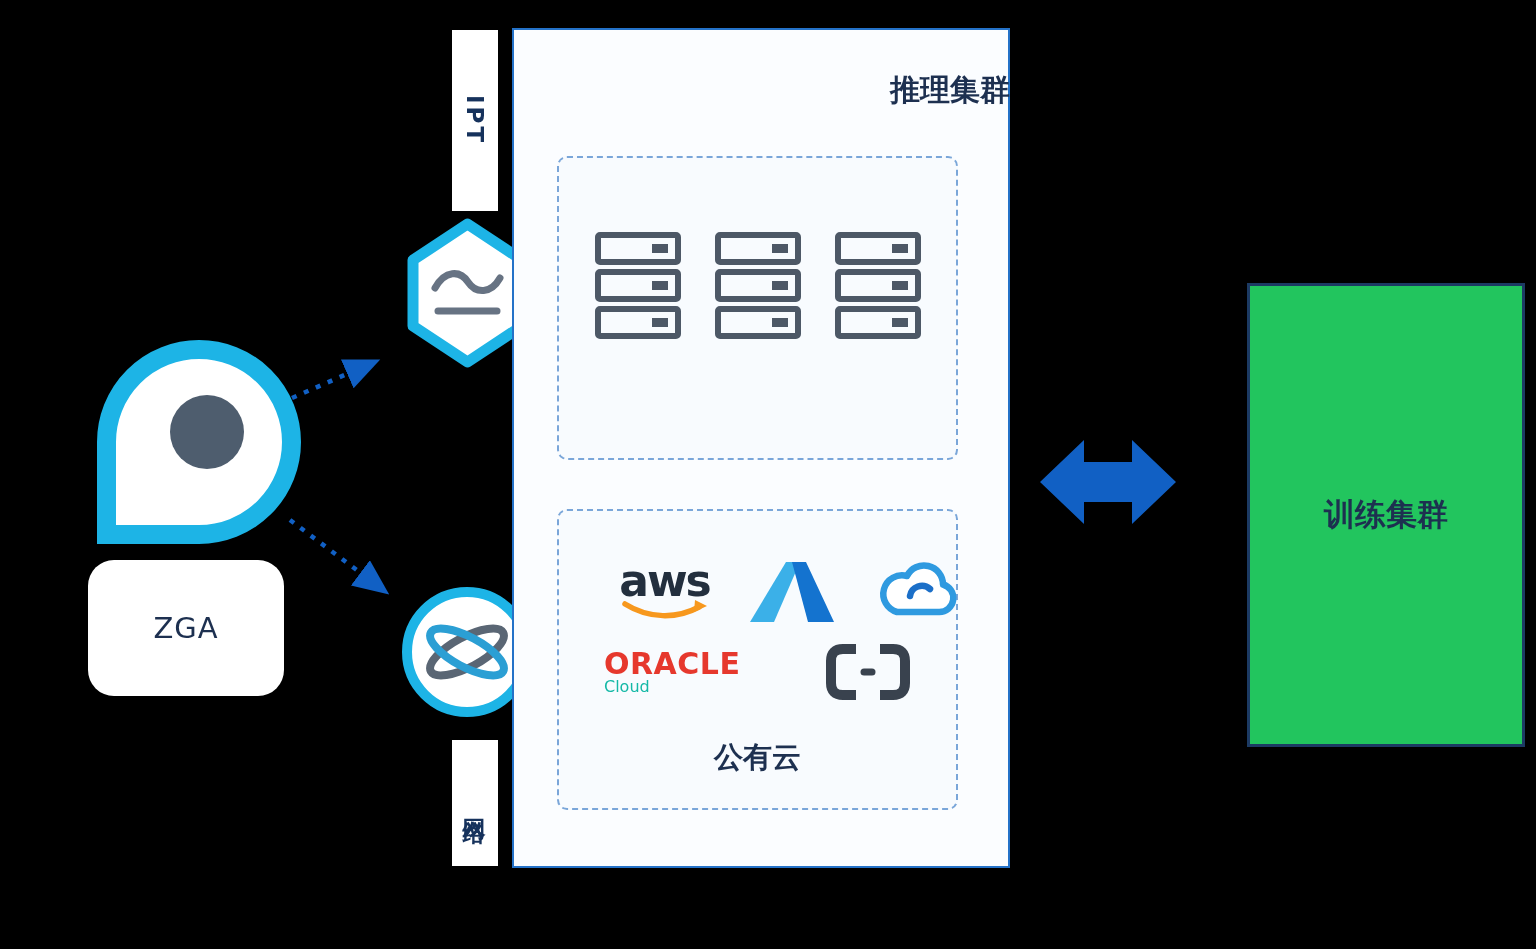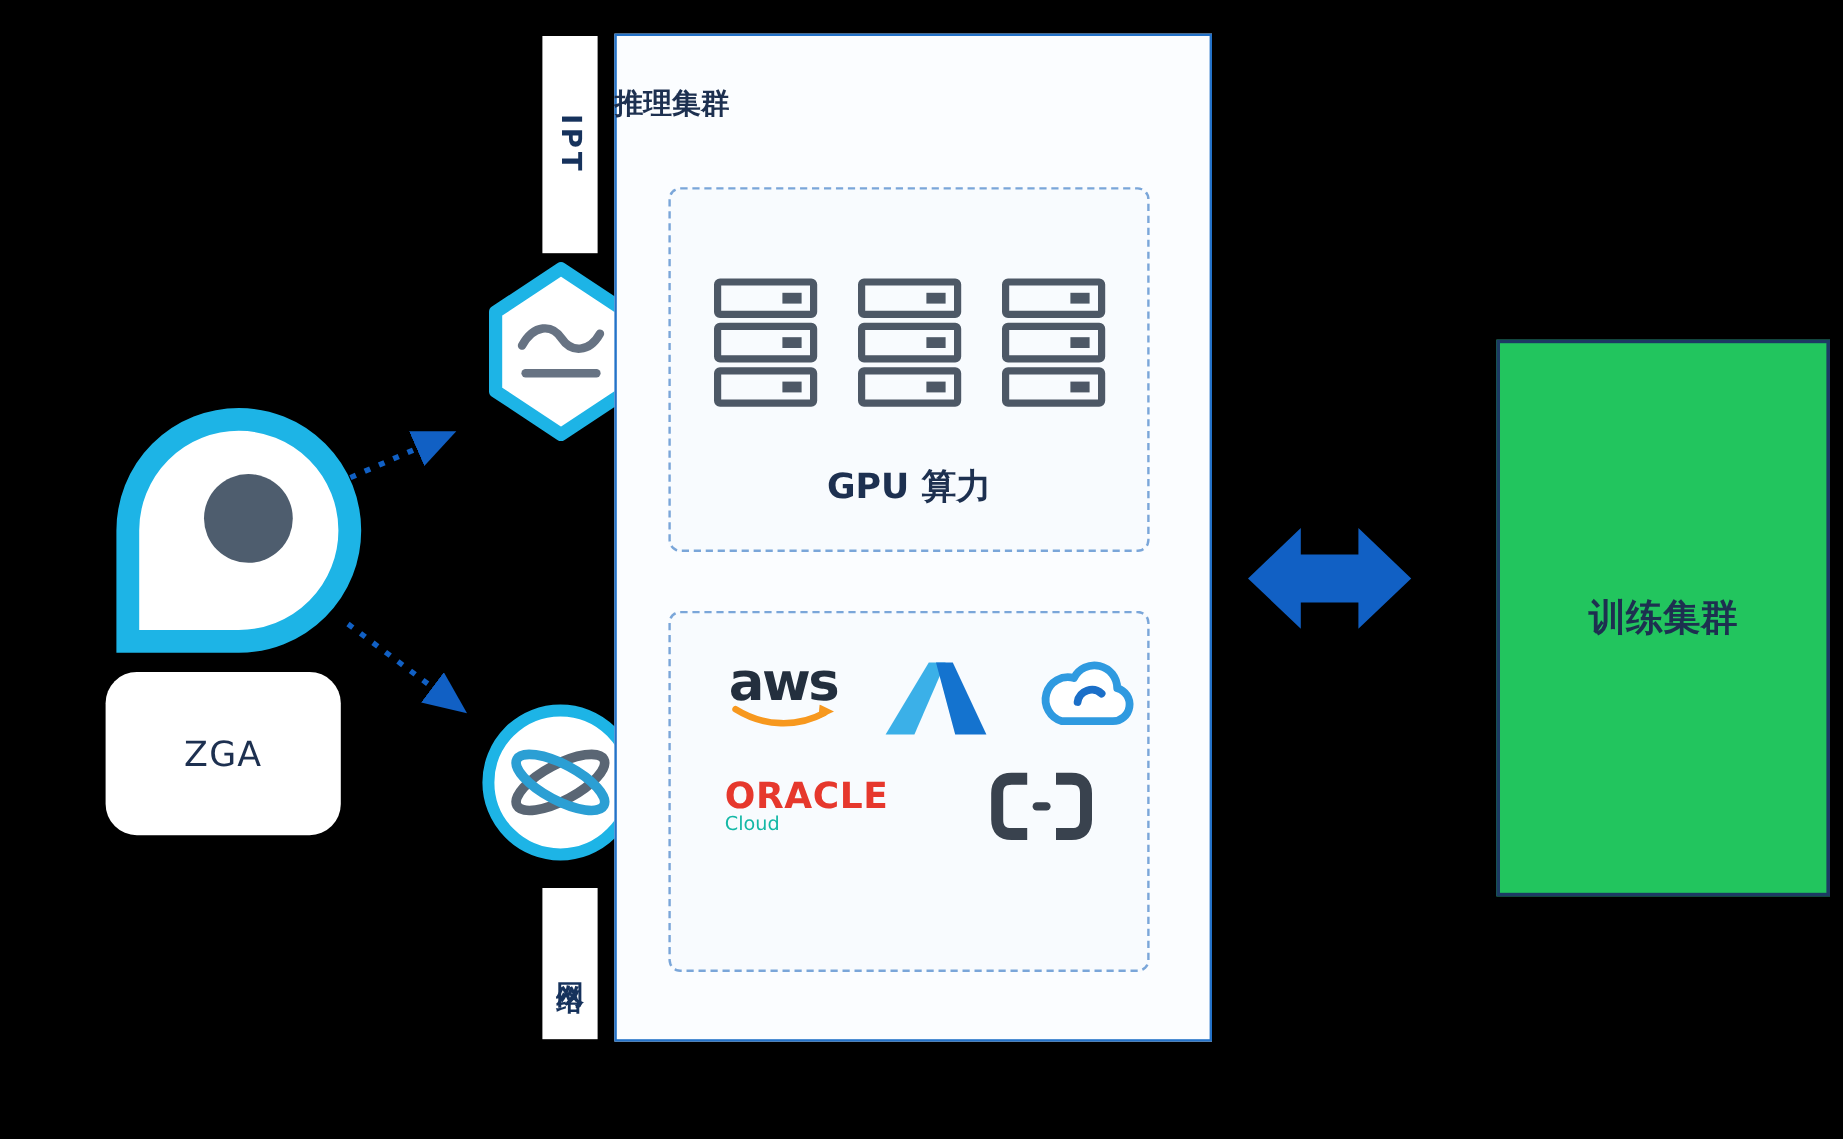--- a/index.html
+++ b/index.html
@@ -34,34 +34,34 @@
   
   .hex-icon{left:405px;top:218px;}
   .ring-icon{left:400px;top:585px;}
 
   
   .inference{
     left:512px;top:28px;width:498px;height:840px;box-sizing:border-box;
     background:#fbfdff;border:2px solid #2472c8;
   }
   .inference-title{
-    left:512px;top:70px;width:498px;text-align:left;
-    font-size:24px;font-weight:600;color:#1d3050;
+    left:512px;top:70px;width:498px;text-align:right;
+    font-size:30px;font-weight:600;color:#1d3050;
   }
   .dashed-box{
     box-sizing:border-box;border:2px dashed #7aa6d9;border-radius:10px;background:#f8fbfe;
   }
   .gpu-box{left:557px;top:156px;width:401px;height:304px;}
   .cloud-box{left:557px;top:509px;width:401px;height:301px;}
   .servers{left:557px;top:230px;width:401px;display:flex;justify-content:center;gap:30px;}
   .group-label{font-size:29px;font-weight:600;color:#1d3050;text-align:center;}
   .gpu-label{left:557px;top:386px;width:401px;}
   .cloud-label{left:557px;top:738px;width:401px;}
 
-  .logo-row1{left:578px;top:550px;width:401px;height:84px;display:flex;justify-content:center;align-items:flex-start;gap:38px;}
+  .logo-row1{left:590px;top:550px;width:401px;height:84px;display:flex;justify-content:center;align-items:center;gap:38px;}
   .logo-row2{left:557px;top:636px;width:401px;height:72px;display:flex;justify-content:center;align-items:center;gap:67px;}
 
   .aws-block{display:flex;flex-direction:column;align-items:center;width:92px;}
   .aws-word{font-size:44px;font-weight:bold;color:#232f3e;letter-spacing:-2px;line-height:0.85;}
   .oracle-block{width:154px;}
   .oracle-word{font-size:30px;font-weight:bold;color:#e6382d;letter-spacing:0.5px;line-height:1.05;}
   .oracle-sub{font-size:16px;color:#14b8a6;line-height:1.05;}
 
   
   .training{
@@ -149,21 +149,20 @@
         <rect x="5" y="42" width="80" height="27" rx="2"></rect>
         <rect x="5" y="79" width="80" height="27" rx="2"></rect>
       </g>
       <g fill="#4d5866">
         <rect x="59" y="14" width="16" height="9"></rect>
         <rect x="59" y="51" width="16" height="9"></rect>
         <rect x="59" y="88" width="16" height="9"></rect>
       </g>
     </svg>
   </div>
-  <div class="abs group-label gpu-label">GPU 算力</div>
 
   <div class="abs dashed-box cloud-box"></div>
   <div class="abs logo-row1">
     <div class="aws-block">
       <span class="aws-word">aws</span>
       <svg width="88" height="22" viewBox="0 0 88 22">
         <path d="M 4 4 C 28 19, 56 19, 78 7" fill="none" stroke="#f7981e" stroke-width="5.5" stroke-linecap="round"></path>
         <polygon points="74,0 86,6 73,12" fill="#f7981e"></polygon>
       </svg>
     </div>
@@ -180,20 +179,21 @@
     <div class="oracle-block">
       <div class="oracle-word">ORACLE</div>
       <div class="oracle-sub">Cloud</div>
     </div>
     <svg width="86" height="58" viewBox="0 0 86 58">
       <path d="M 31 6 H 18 Q 6 6 6 18 V 40 Q 6 52 18 52 H 31" fill="none" stroke="#39424e" stroke-width="10" stroke-linejoin="round"></path>
       <path d="M 55 6 H 68 Q 80 6 80 18 V 40 Q 80 52 68 52 H 55" fill="none" stroke="#39424e" stroke-width="10" stroke-linejoin="round"></path>
       <path d="M 39 29 H 47" fill="none" stroke="#39424e" stroke-width="7" stroke-linecap="round"></path>
     </svg>
   </div>
+  <div class="abs group-label cloud-label">公有云</div>
 
   <svg class="abs double-arrow" width="140" height="112" viewBox="0 0 140 112">
     <polygon points="2,56 46,14 46,36 94,36 94,14 138,56 94,98 94,76 46,76 46,98" fill="#1160c4"></polygon>
   </svg>
 
   <div class="abs training">
     <span>训练集群</span>
   </div>
 
 </div>

